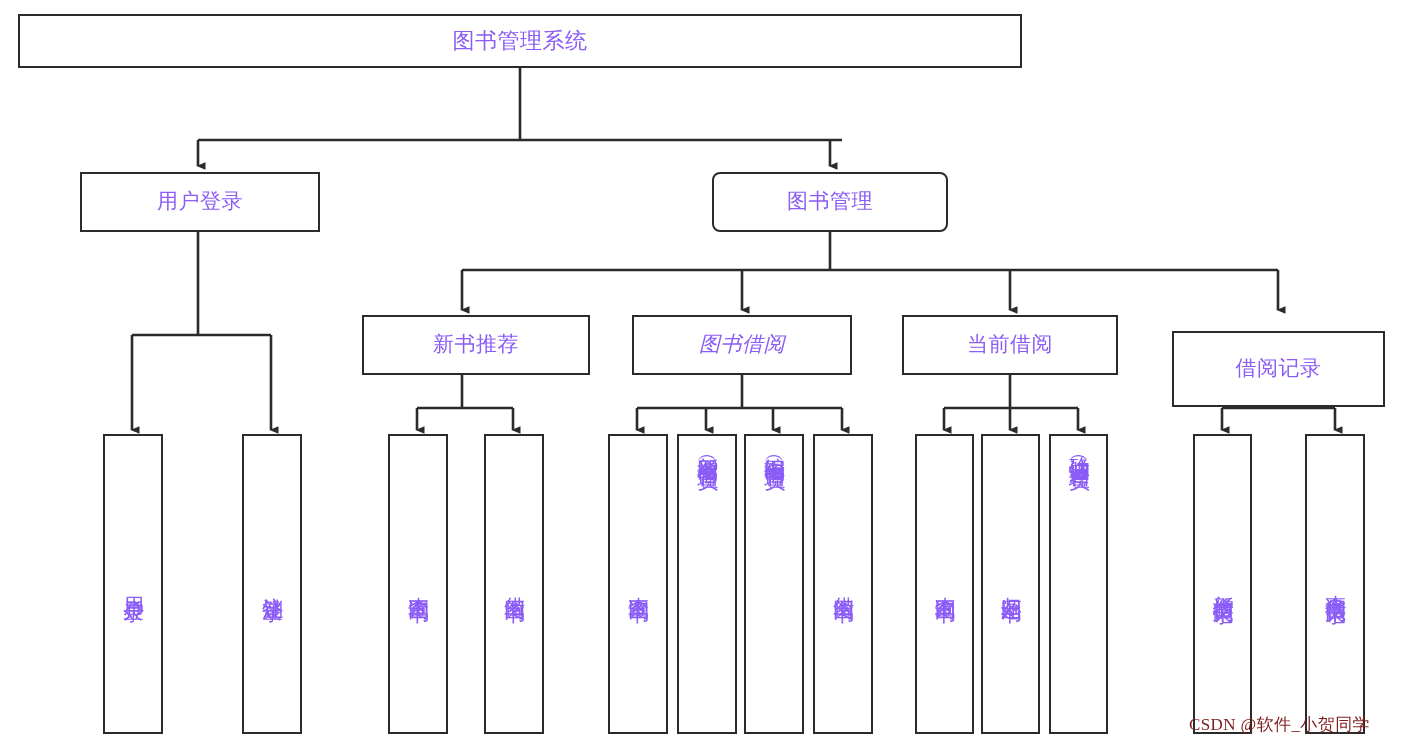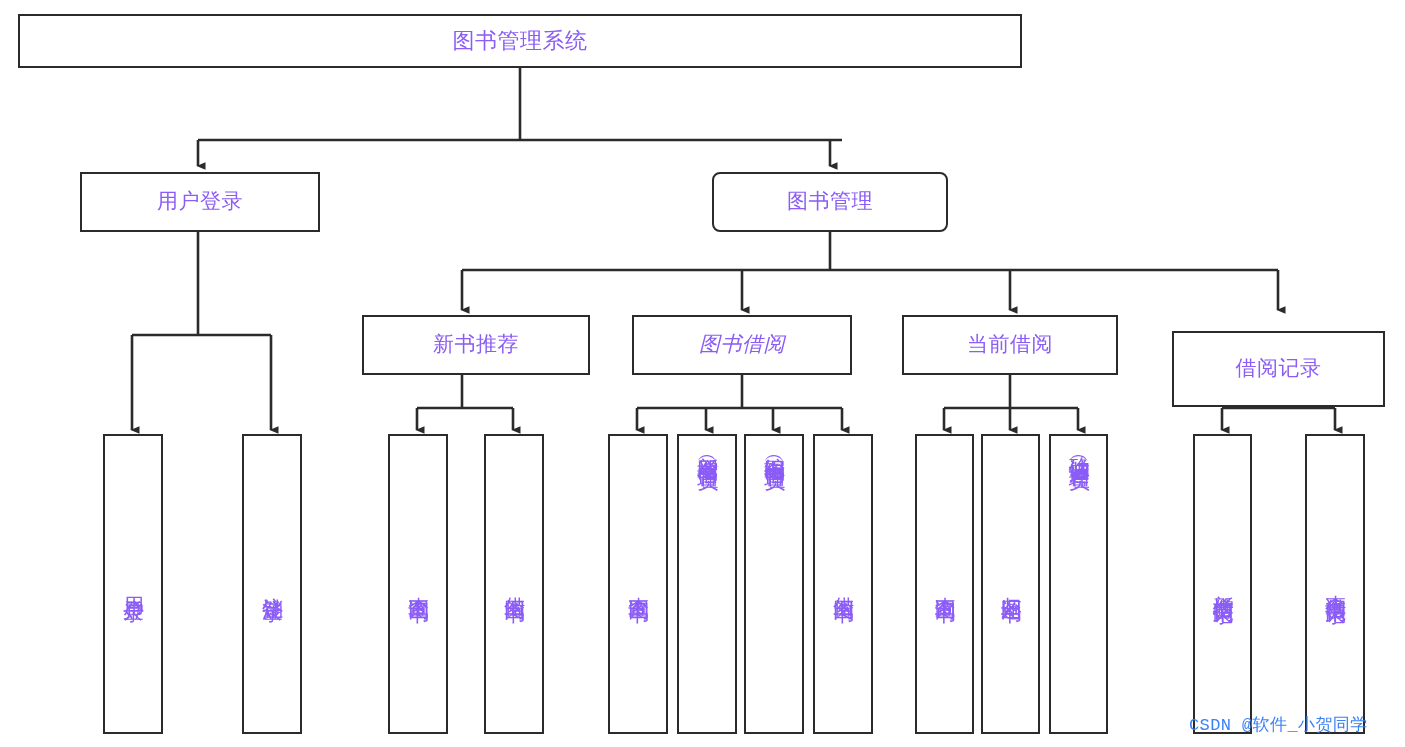--- a/index.html
+++ b/index.html
@@ -58,24 +58,24 @@
     font-size: 21px;
     line-height: 1.32;
     letter-spacing: 2px;
     white-space: nowrap;
   }
   #watermark {
     position: absolute;
     left: 1189px;
     top: 713px;
     font-size: 17px;
-    color: #3b82f6;
+    color: #7f1d1d;
     white-space: nowrap;
     letter-spacing: 0.4px;
-    font-family: Liberation Mono, monospace;
+    font-family: Liberation Serif, serif;
   }
 </style>
 </head>
 <body>
 
 <div id="canvas">
 
   <svg id="wires" viewBox="0 0 1405 747" xmlns="http://www.w3.org/2000/svg">
     <defs>
       <marker id="arrow" viewBox="0 0 12 12" refX="6" refY="10" markerWidth="9" markerHeight="11" orient="auto-start-reverse" markerUnits="userSpaceOnUse">

